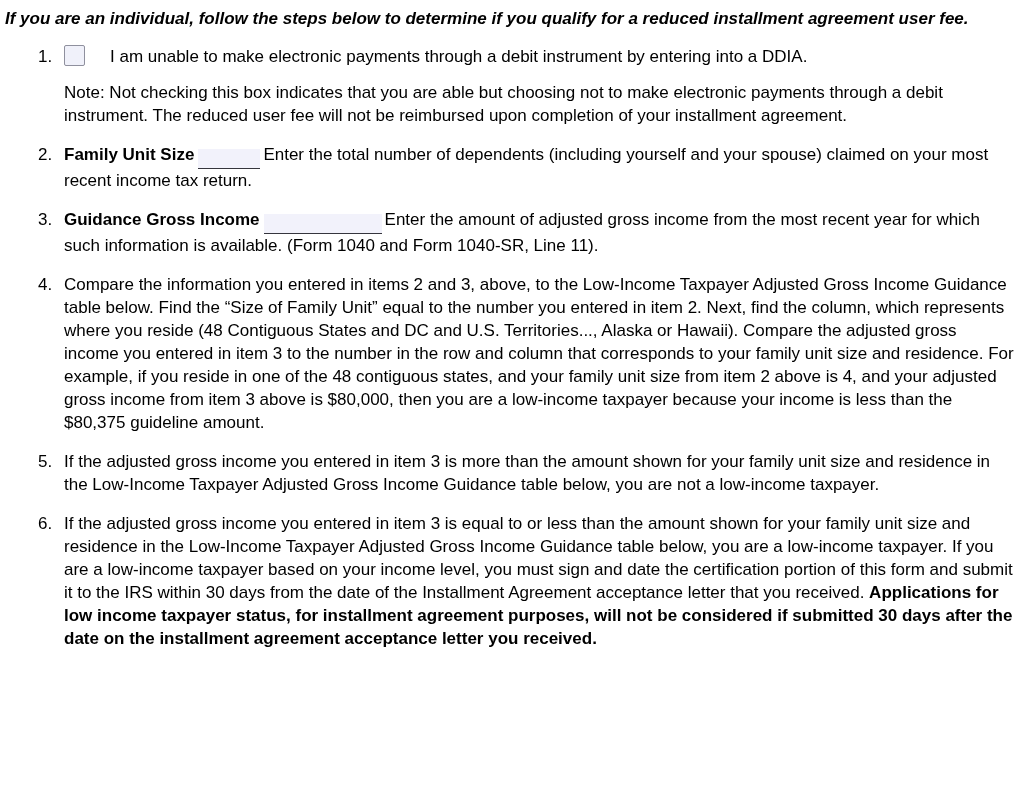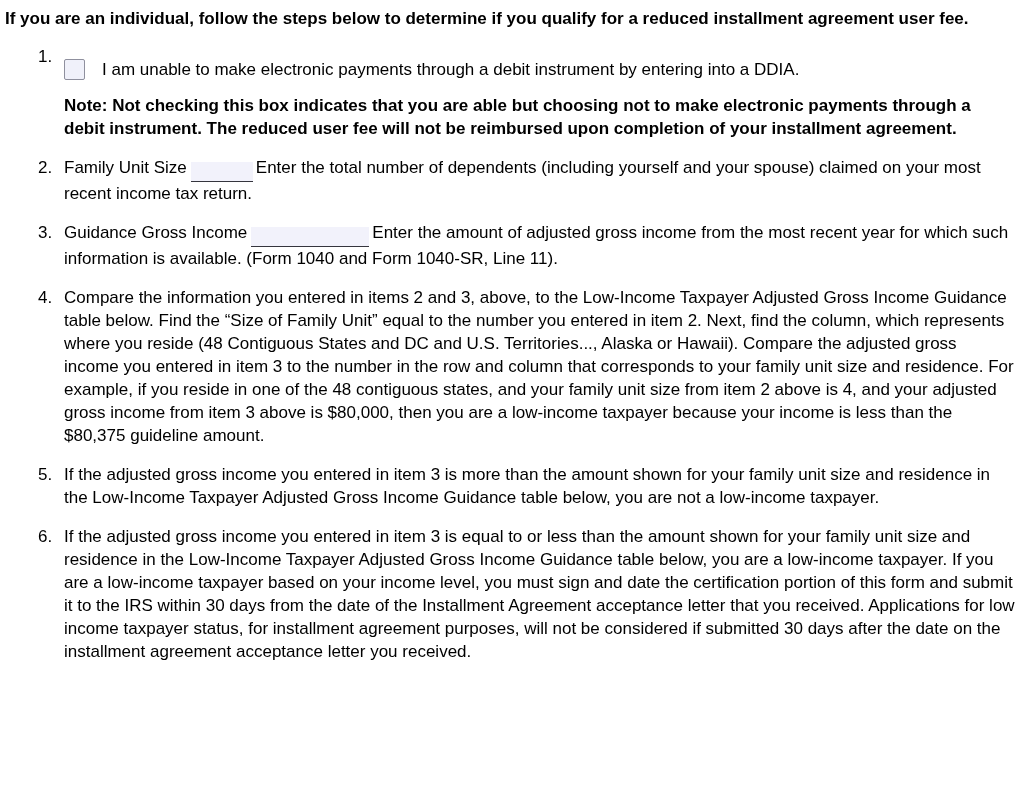--- a/index.html
+++ b/index.html
@@ -9,45 +9,45 @@
     height: 806px;
     font-family: "Liberation Sans", sans-serif;
     font-size: 17px;
     line-height: 23px;
     color: #000000;
     overflow: hidden;
   }
   .page { padding: 7px 8px 0 5px; }
   .intro {
     font-weight: bold;
+    font-style: italic;
     max-width: 995px;
     margin-bottom: 15px;
   }
   .steps { margin-left: 33px; }
   .step { display: flex; margin-bottom: 16px; }
   .step-num { flex: 0 0 26px; width: 26px; }
   .step-body { flex: 1; max-width: 952px; }
-  .bold { font-weight: normal; }
+  .bold { font-weight: bold; }
   .checkbox-row {
     display: flex;
-    align-items: center;
-    margin-top: 13px;
+    gap: 8px;
   }
   .checkbox {
     width: 21px;
     height: 21px;
     background: #f0f1fa;
     border: 1.5px solid #8f909e;
     border-radius: 2px;
     margin-right: 17px;
     flex: 0 0 auto;
     cursor: pointer;
   }
   .note {
-    font-weight: bold;
+    font-weight: normal;
     margin-top: 13px;
     max-width: 945px;
   }
   .field {
     background: #f2f2fb;
     border: none;
     border-bottom: 1.5px solid #35353d;
     height: 20px;
     font: inherit;
     padding: 0 2px;

